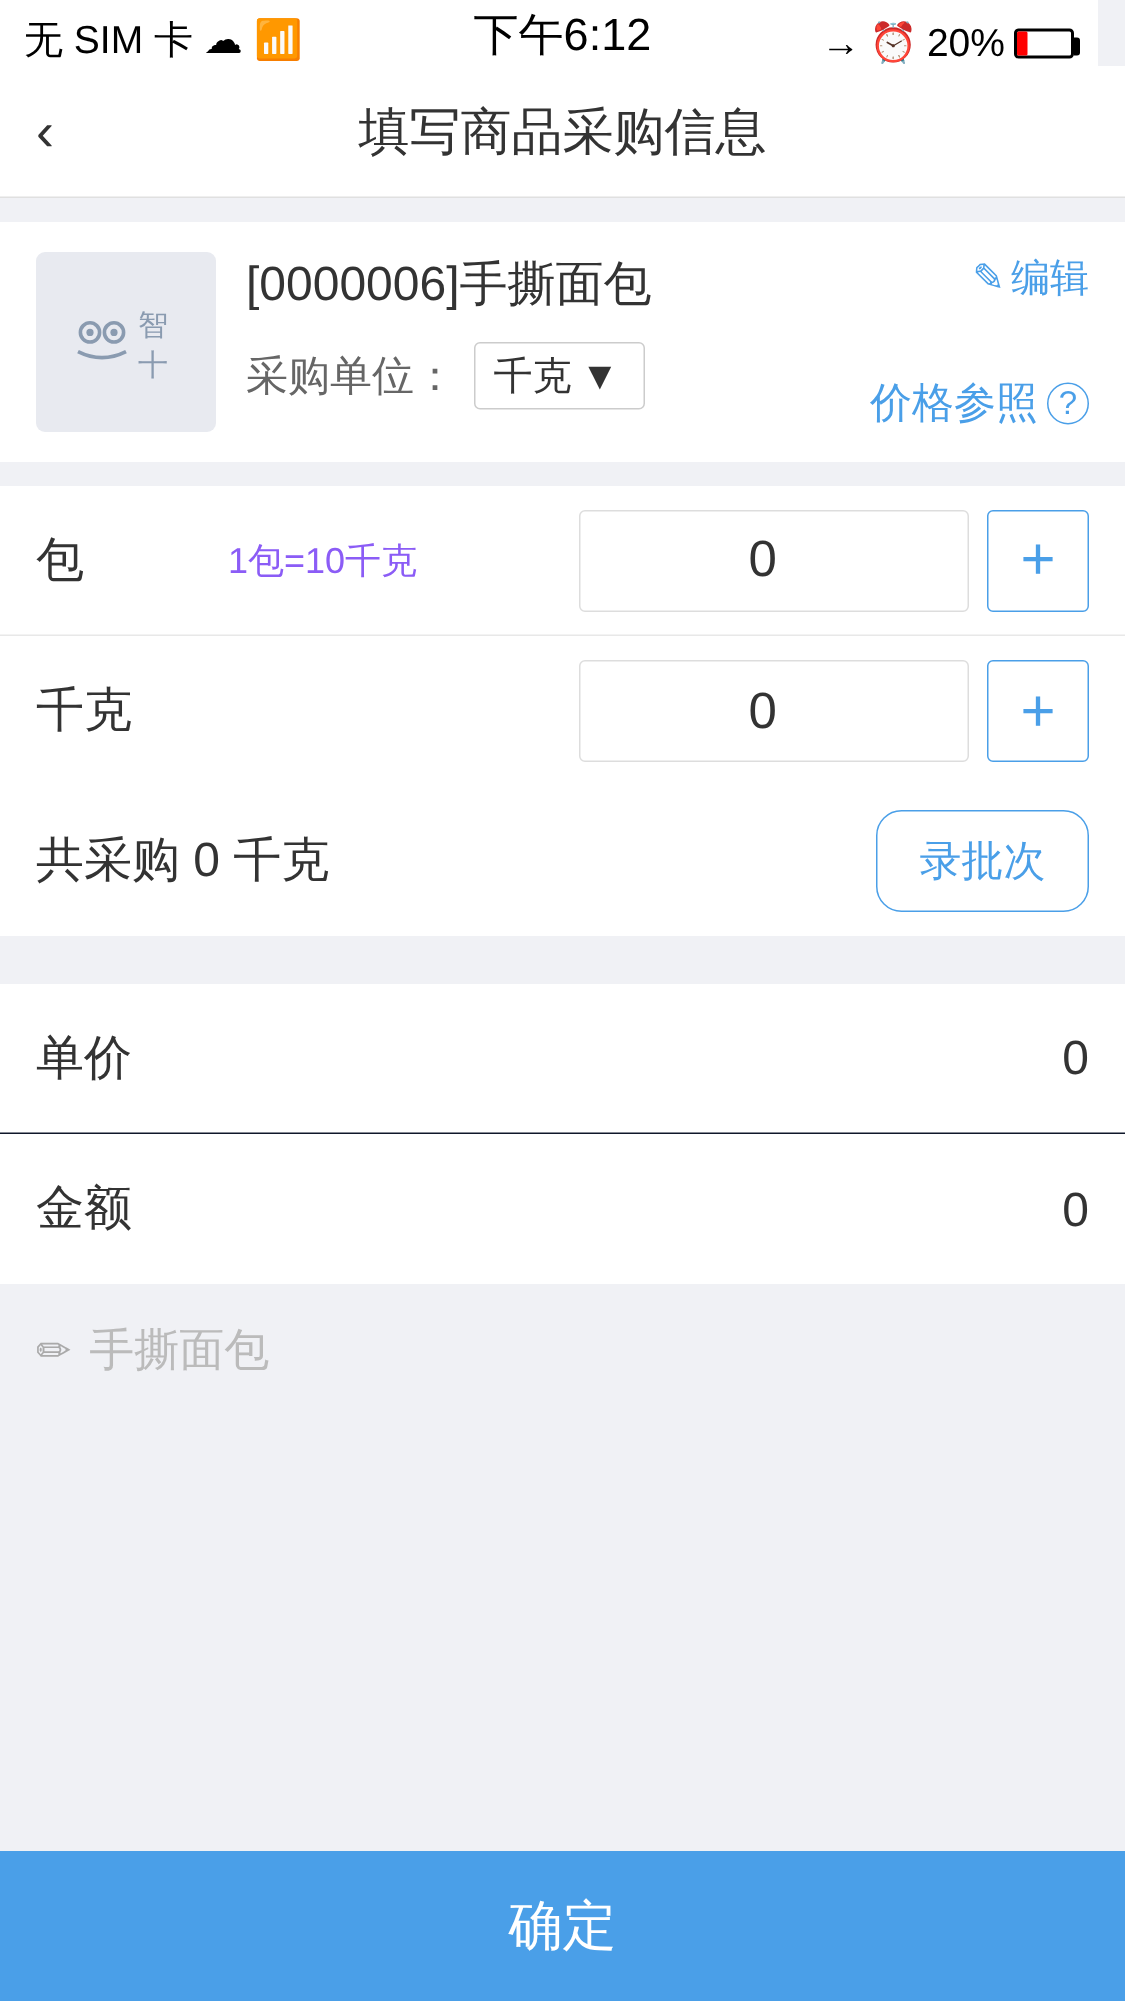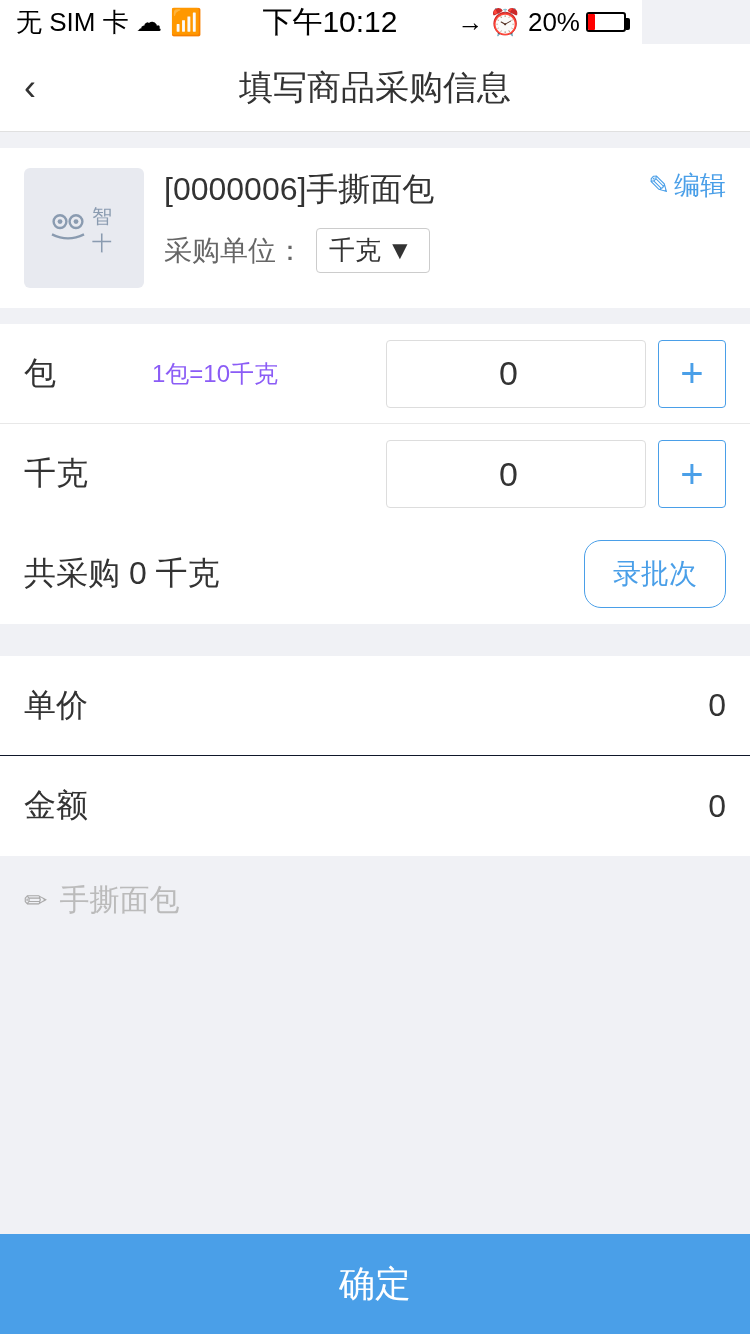--- a/index.html
+++ b/index.html
@@ -8,25 +8,25 @@
       width: 750px;
       min-height: 1334px;
       font-family: -apple-system, "PingFang SC", "Helvetica Neue", sans-serif;
       background: #f0f1f5;
       font-size: 32px;
       color: #333;
     }
 
     
     .status-bar {
-      width: 642px;
+      width: 732px;
       height: 44px;
       background: #fff;
       display: flex;
-      align-items: center;
+      align-items: flex-end;
       justify-content: space-between;
       padding: 0 16px;
       font-size: 28px;
       color: #000;
     }
     .status-left { display: flex; align-items: center; gap: 8px; font-size: 26px; }
     .status-center { font-size: 30px; font-weight: 500; }
     .status-right { display: flex; align-items: center; gap: 6px; font-size: 26px; }
     .battery-icon {
       width: 40px; height: 20px; border: 2px solid #000; border-radius: 3px; position: relative; display: inline-flex; align-items: center;
@@ -262,21 +262,21 @@
     .wifi-icon { font-size: 26px; }
   </style>
 </head>
 <body>
 
 <div class="status-bar">
   <div class="status-left">
     <span>无 SIM 卡 ☁</span>
     <span class="wifi-icon">📶</span>
   </div>
-  <div class="status-center">下午10:12</div>
+  <div class="status-center">下午6:12</div>
   <div class="status-right">
     <span>→</span>
     <span>⏰</span>
     <span>20%</span>
     <div class="battery-icon">
       <div class="battery-fill"></div>
     </div>
   </div>
 </div>
 
@@ -305,20 +305,24 @@
       <div class="unit-dropdown">
         <span>千克</span>
         <span>▼</span>
       </div>
     </div>
   </div>
   <div class="edit-btn">
     <span>✎</span>
     <span>编辑</span>
   </div>
+  <div class="price-ref">
+    <span>价格参照</span>
+    <span style="border:1px solid #4a9fe8;border-radius:50%;width:28px;height:28px;display:inline-flex;align-items:center;justify-content:center;font-size:22px;color:#4a9fe8;">?</span>
+  </div>
 </div>
 
 <div class="divider-thick"></div>
 
 <div class="input-section">
 
   <div class="input-row">
     <span class="input-label">包</span>
     <span class="input-label-sub">1包=10千克</span>
     <div class="input-field-wrap">

